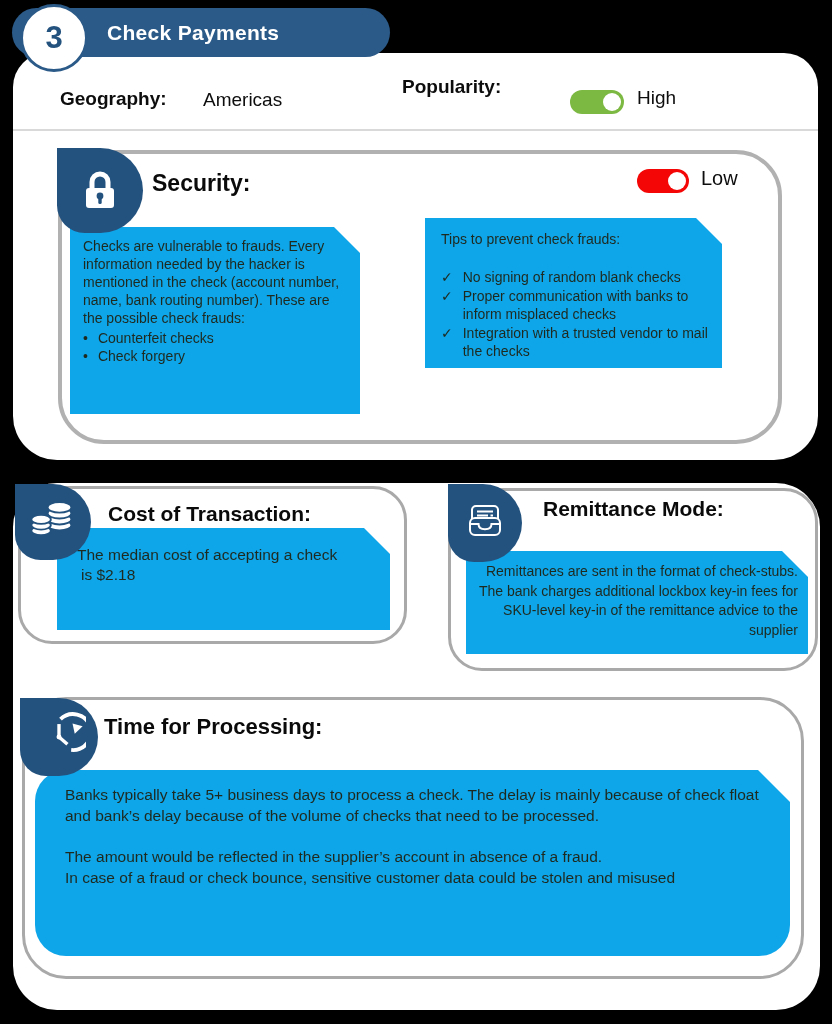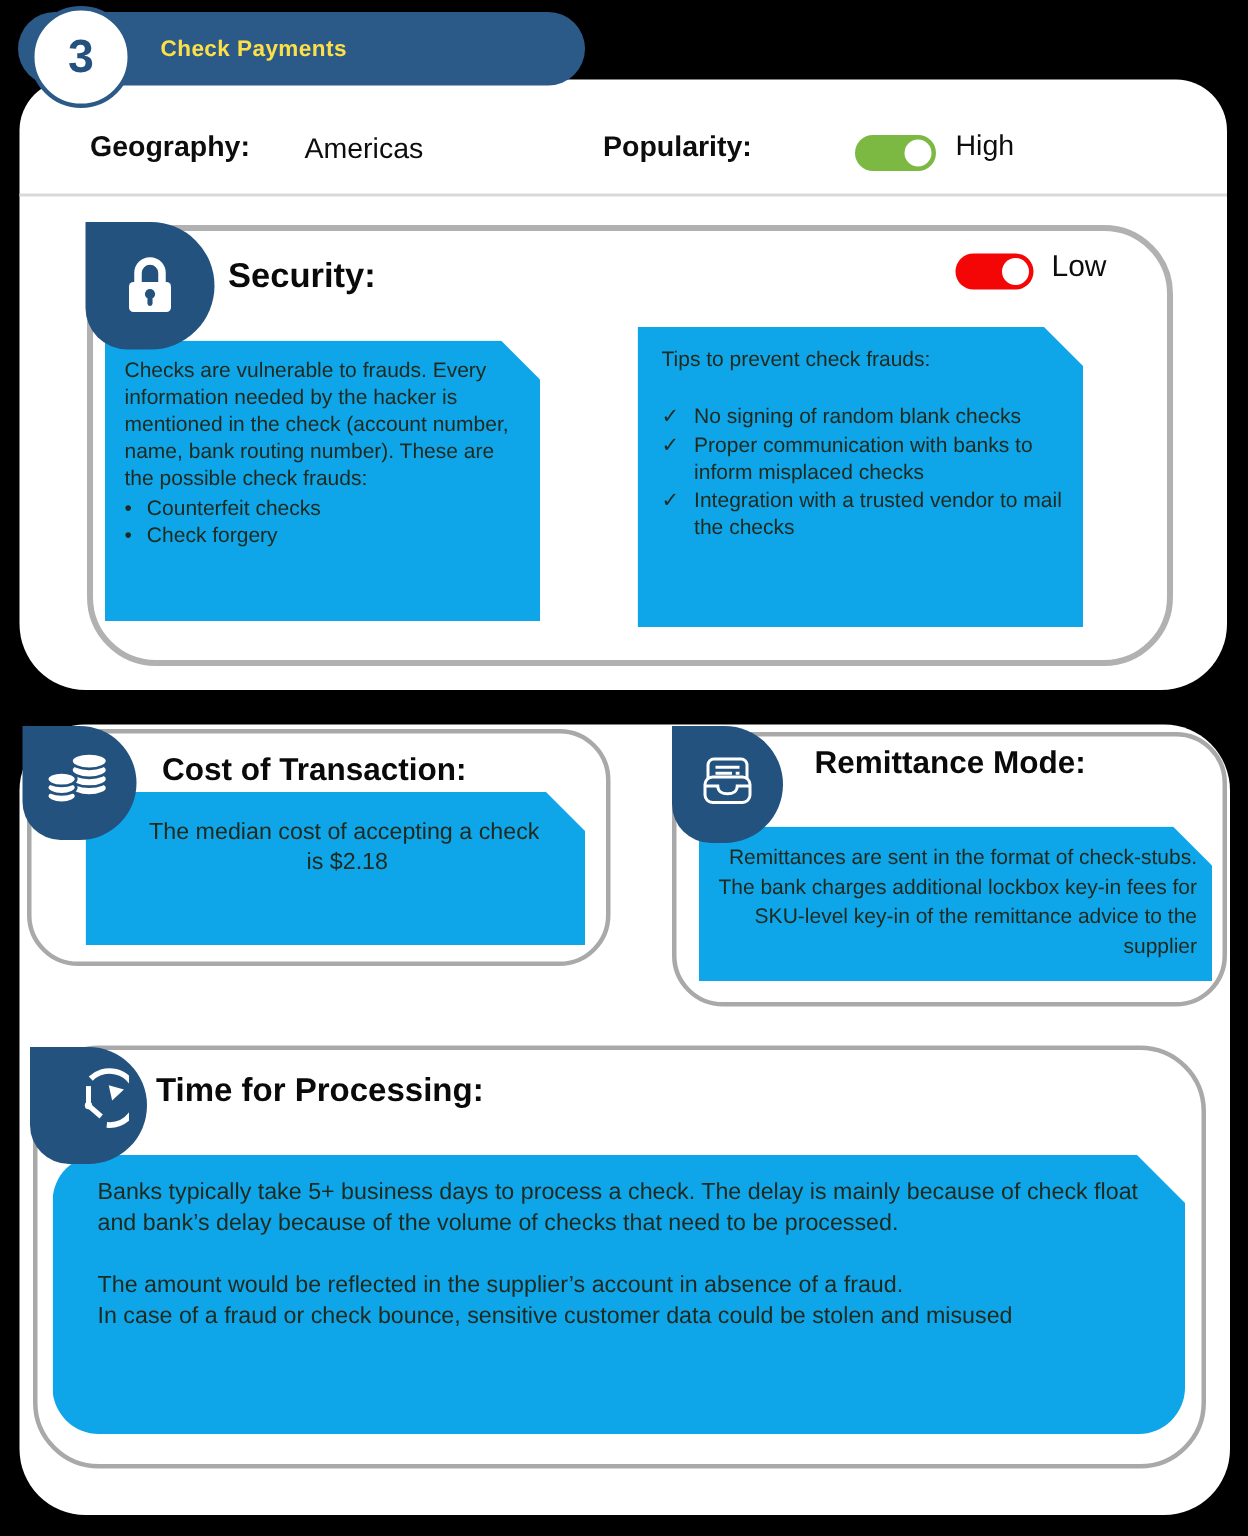--- a/index.html
+++ b/index.html
@@ -6,21 +6,21 @@
   #page{position:relative;width:832px;height:1024px;background:#000;overflow:hidden;
         font-family:"Liberation Sans","DejaVu Sans",sans-serif;color:#111;}
   .abs{position:absolute;}
   
   .panel{background:#fff;border-radius:42px;}
   #top-section{left:13px;top:53px;width:805px;height:407px;border-radius:34px 34px 44px 44px;}
   #bottom-section{left:13px;top:483px;width:807px;height:527px;border-radius:44px;}
   .divider{left:13px;top:129px;width:805px;height:2px;background:#d9d9d9;z-index:1;}
   
   #banner{left:12px;top:8px;width:378px;height:49px;background:#2b5a88;border-radius:26px;z-index:3;}
-  #banner .t{padding-left:95px;line-height:49px;color:#fde047;font-size:15px;font-weight:bold;letter-spacing:.3px;}
+  #banner .t{padding-left:95px;line-height:49px;color:#ffffff;font-size:21px;font-weight:bold;letter-spacing:.3px;}
   #badge{left:20px;top:4px;width:62px;height:62px;background:#fff;border:3px solid #2b5a88;border-radius:50%;
          z-index:4;text-align:center;line-height:62px;font-size:31px;font-weight:bold;color:#24527e;}
   
   .lbl{font-size:19px;font-weight:bold;color:#0d0d0d;}
   .val{font-size:19px;color:#0d0d0d;}
   
   .toggle{width:54px;height:24px;border-radius:13px;position:absolute;}
   .toggle .knob{position:absolute;top:3px;right:3px;width:18px;height:18px;border-radius:50%;background:#fff;}
   .tg-green{background:#7cb942;}
   .tg-red{background:#f40606;}
@@ -48,21 +48,21 @@
   <div class="abs panel" id="top-section"></div>
   <div class="abs divider"></div>
 
   <div class="abs" id="banner">
     <div class="t">Check Payments</div>
   </div>
   <div class="abs" id="badge">3</div>
 
   <div class="abs lbl" style="left:60px;top:88px;">Geography:</div>
   <div class="abs val" style="left:203px;top:89px;">Americas</div>
-  <div class="abs lbl" style="left:402px;top:88px;">Popularity:</div>
+  <div class="abs lbl" style="left:402px;top:76px;">Popularity:</div>
   <div class="toggle tg-green" style="left:570px;top:90px;">
     <span class="knob"></span>
   </div>
   <div class="abs val" style="left:637px;top:87px;">High</div>
 
   <div class="abs card" style="left:58px;top:150px;width:716px;height:286px;"></div>
   <div class="abs chip" style="left:57px;top:148px;width:86px;height:85px;">
     <svg width="48" height="48" viewBox="0 0 48 48" aria-hidden="true">
       <path d="M16 23 v-8 a8 8 0 0 1 16 0 v8" fill="none" stroke="#fff" stroke-width="5"></path>
       <rect x="10" y="21" width="28" height="20" rx="3" fill="#fff"></rect>
@@ -83,21 +83,21 @@
         <span class="g">•</span>
         <span>Counterfeit checks</span>
       </li>
       <li>
         <span class="g">•</span>
         <span>Check forgery</span>
       </li>
     </ul>
   </div>
 
-  <div class="abs note clip26" style="left:425px;top:218px;width:297px;height:200px;padding:13px 10px 0 16px;box-sizing:border-box;font-size:14px;line-height:1.28;">
+  <div class="abs note clip26" style="left:425px;top:218px;width:297px;height:150px;padding:13px 10px 0 16px;box-sizing:border-box;font-size:14px;line-height:1.28;">
     <p>Tips to prevent check frauds:</p>
     <ul class="plain" style="margin-top:20px;">
       <li>
         <span class="g">✓</span>
         <span>No signing of random blank checks</span>
       </li>
       <li>
         <span class="g">✓</span>
         <span>Proper communication with banks to inform misplaced checks</span>
       </li>
@@ -118,21 +118,21 @@
         <ellipse cx="30" cy="21.5" rx="11" ry="4.8"></ellipse>
         <ellipse cx="30" cy="16" rx="11" ry="4.8"></ellipse>
         <ellipse cx="30" cy="10.5" rx="11" ry="4.8"></ellipse>
         <ellipse cx="13" cy="32" rx="9" ry="4.2"></ellipse>
         <ellipse cx="13" cy="26.8" rx="9" ry="4.2"></ellipse>
         <ellipse cx="13" cy="21.6" rx="9" ry="4.2"></ellipse>
       </g>
     </svg>
   </div>
   <div class="abs h-title" style="left:108px;top:502px;font-size:21px;">Cost of Transaction:</div>
-  <div class="abs note clip26" style="left:57px;top:528px;width:333px;height:102px;padding:17px 8px 0 20px;box-sizing:border-box;font-size:15.5px;line-height:1.3;text-align:center;">
+  <div class="abs note clip26" style="left:57px;top:528px;width:333px;height:102px;padding:17px 8px 0 20px;box-sizing:border-box;font-size:15.5px;line-height:1.3;">
     <p>The median cost of accepting a check</p>
     <p style="padding-left:4px;">is $2.18</p>
   </div>
 
   <div class="abs card2" style="left:448px;top:488px;width:364px;height:177px;"></div>
   <div class="abs chip" style="left:448px;top:484px;width:74px;height:78px;border-radius:0 42px 42px 28px;">
     <svg width="48" height="48" viewBox="0 0 48 48" aria-hidden="true">
       <rect x="11" y="7" width="26" height="17" rx="4" fill="none" stroke="#fff" stroke-width="2"></rect>
       <line x1="16" y1="12.5" x2="32" y2="12.5" stroke="#fff" stroke-width="2"></line>
       <line x1="16" y1="16.5" x2="27" y2="16.5" stroke="#fff" stroke-width="2"></line>

